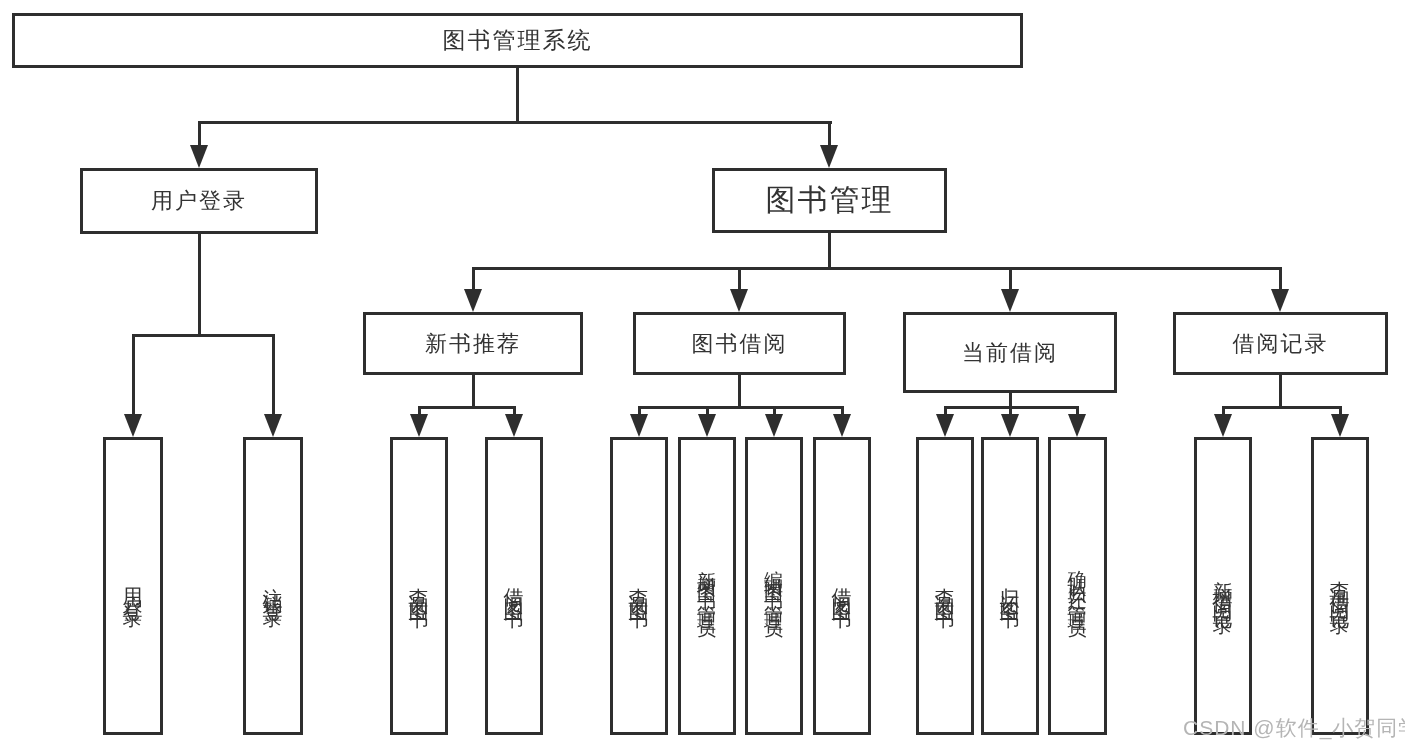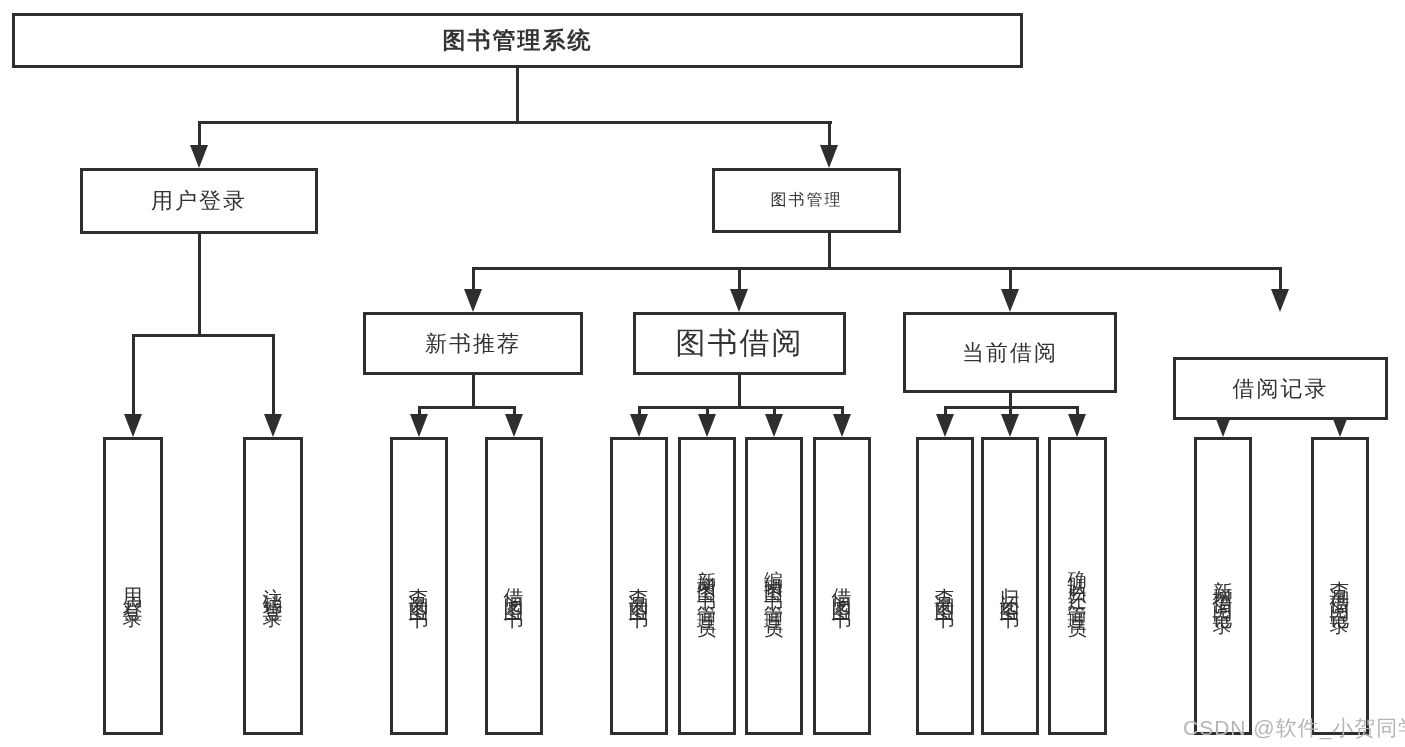--- a/index.html
+++ b/index.html
@@ -55,39 +55,39 @@
     color:var(--wm,#b5b5b5);
     white-space:nowrap;
     z-index:5;
   }
 </style>
 </head>
 <body>
 
 <div class="canvas" id="diagram">
   <div class="watermark">CSDN @软件_小贺同学</div>
-<div class="box" style="left: 12px; top: 13px; width: 1011px; height: 55px; font-size: 23px; font-weight: bold;">
+<div class="box" style="left: 12px; top: 13px; width: 1011px; height: 55px; font-size: 23px;">
       <span>图书管理系统</span>
     </div>
     <div class="box" style="left: 80px; top: 168px; width: 238px; height: 66px; font-size: 22px;">
       <span>用户登录</span>
     </div>
-    <div class="box" style="left: 712px; top: 168px; width: 189px; height: 65px; font-size: 16px;">
+    <div class="box" style="left: 712px; top: 168px; width: 235px; height: 65px; font-size: 30px;">
       <span>图书管理</span>
     </div>
     <div class="box" style="left: 363px; top: 312px; width: 220px; height: 63px; font-size: 22px; text-align: center;">
       <span>新书推荐</span>
     </div>
-    <div class="box" style="left: 633px; top: 312px; width: 213px; height: 63px; font-size: 30px;">
+    <div class="box" style="left: 633px; top: 312px; width: 213px; height: 63px; font-size: 22px;">
       <span>图书借阅</span>
     </div>
     <div class="box" style="left: 903px; top: 312px; width: 214px; height: 81px; font-size: 22px;">
       <span>当前借阅</span>
     </div>
-    <div class="box" style="left: 1173px; top: 312px; width: 215px; height: 63px; font-size: 22px; margin-top: 45px;">
+    <div class="box" style="left: 1173px; top: 312px; width: 215px; height: 63px; font-size: 22px;">
       <span>借阅记录</span>
     </div>
     <div class="box vbox" style="left: 103px; top: 437px; width: 60px; height: 298px; font-size: 20px;">
       <span>用户登录</span>
     </div>
     <div class="box vbox" style="left: 243px; top: 437px; width: 60px; height: 298px; font-size: 20px;">
       <span>注销登录</span>
     </div>
     <div class="box vbox" style="left: 390px; top: 437px; width: 58px; height: 298px; font-size: 20px;">
       <span>查询图书</span>

